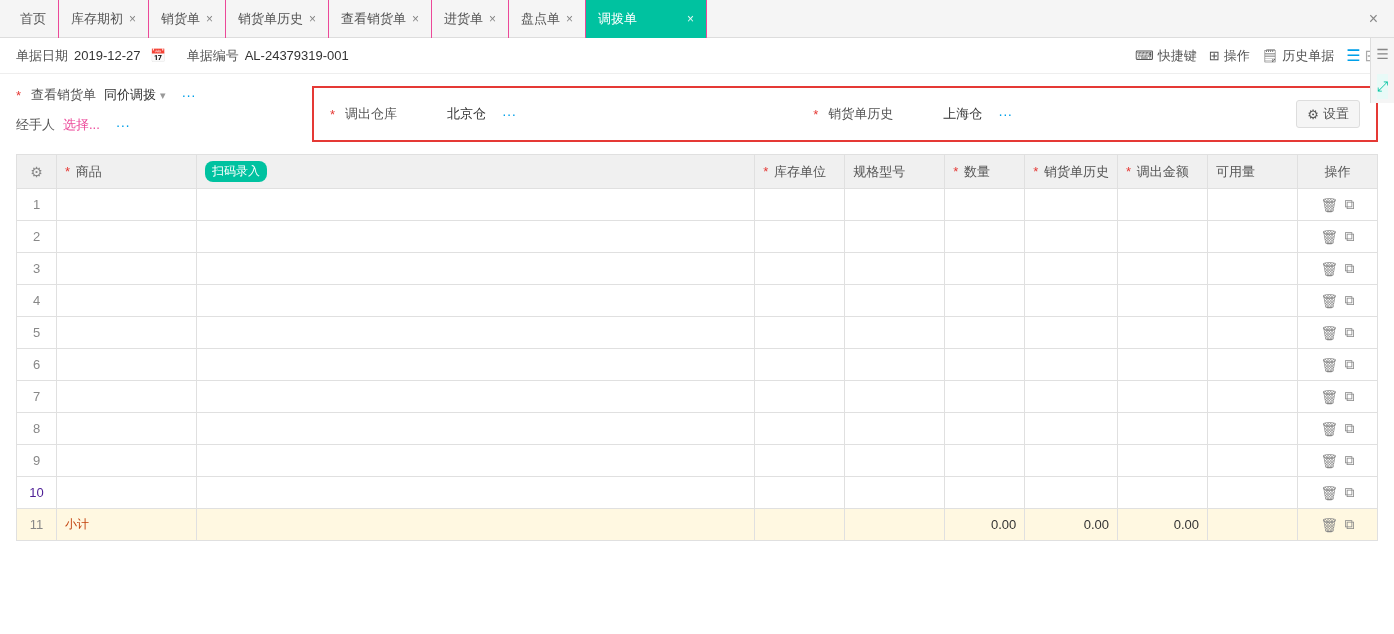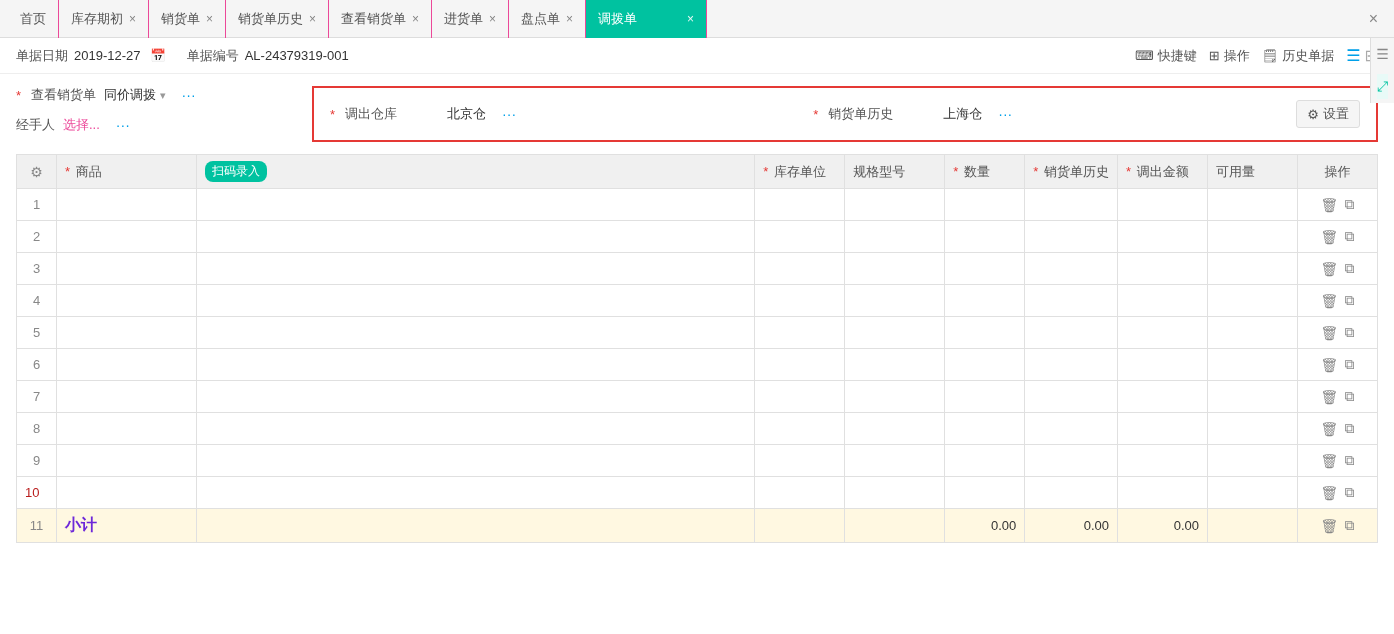--- a/index.html
+++ b/index.html
@@ -74,21 +74,21 @@
     .col-qty { width: 80px; }
     .col-cost { width: 80px; }
     .col-amount { width: 90px; }
     .col-available { width: 90px; }
     .col-op { width: 80px; text-align: center; }
     .scan-btn {
       background: #00c2a0; color: #fff; border: none; border-radius: 8px;
       padding: 2px 7px; cursor: pointer; font-size: 12px;
     }
     .subtotal-row td { background: #fff8e1; font-weight: normal; }
-    .subtotal-row .subtotal-label { color: #6d28d9; font-size: 16px; font-weight: bold; }
+    .subtotal-row .subtotal-label { color: #c2410c; font-size: 12px; }
     .op-icons { display: flex; gap: 6px; justify-content: center; align-items: center; }
     .op-icon { cursor: pointer; color: #888; font-size: 14px; }
     .gear-icon { font-size: 14px; color: #888; cursor: pointer; }
     .header-required { color: #e53935; margin-right: 2px; }
 
     
     .right-sidebar {
       position: fixed; right: 0; top: 38px; display: flex; flex-direction: column;
       background: #f5f5f5; border-left: 1px solid #ddd; width: 24px; align-items: center;
       padding: 4px 0; gap: 8px;
@@ -394,21 +394,21 @@
       <td class="col-amount"></td>
       <td class="col-available"></td>
       <td class="col-op">
         <div class="op-icons">
           <span class="op-icon">🗑</span>
           <span class="op-icon">⧉</span>
         </div>
       </td>
     </tr>
         <tr>
-      <td class="col-no" style="text-align:left;color:#b91c1c;margin-left:26px;">10</td>
+      <td class="col-no" style="text-align:center;color:#4c1d95;margin-left:26px;">10</td>
       <td class="col-product"></td>
       <td></td>
       <td class="col-unit"></td>
       <td class="col-spec"></td>
       <td class="col-qty"></td>
       <td class="col-cost"></td>
       <td class="col-amount"></td>
       <td class="col-available"></td>
       <td class="col-op">
         <div class="op-icons">

